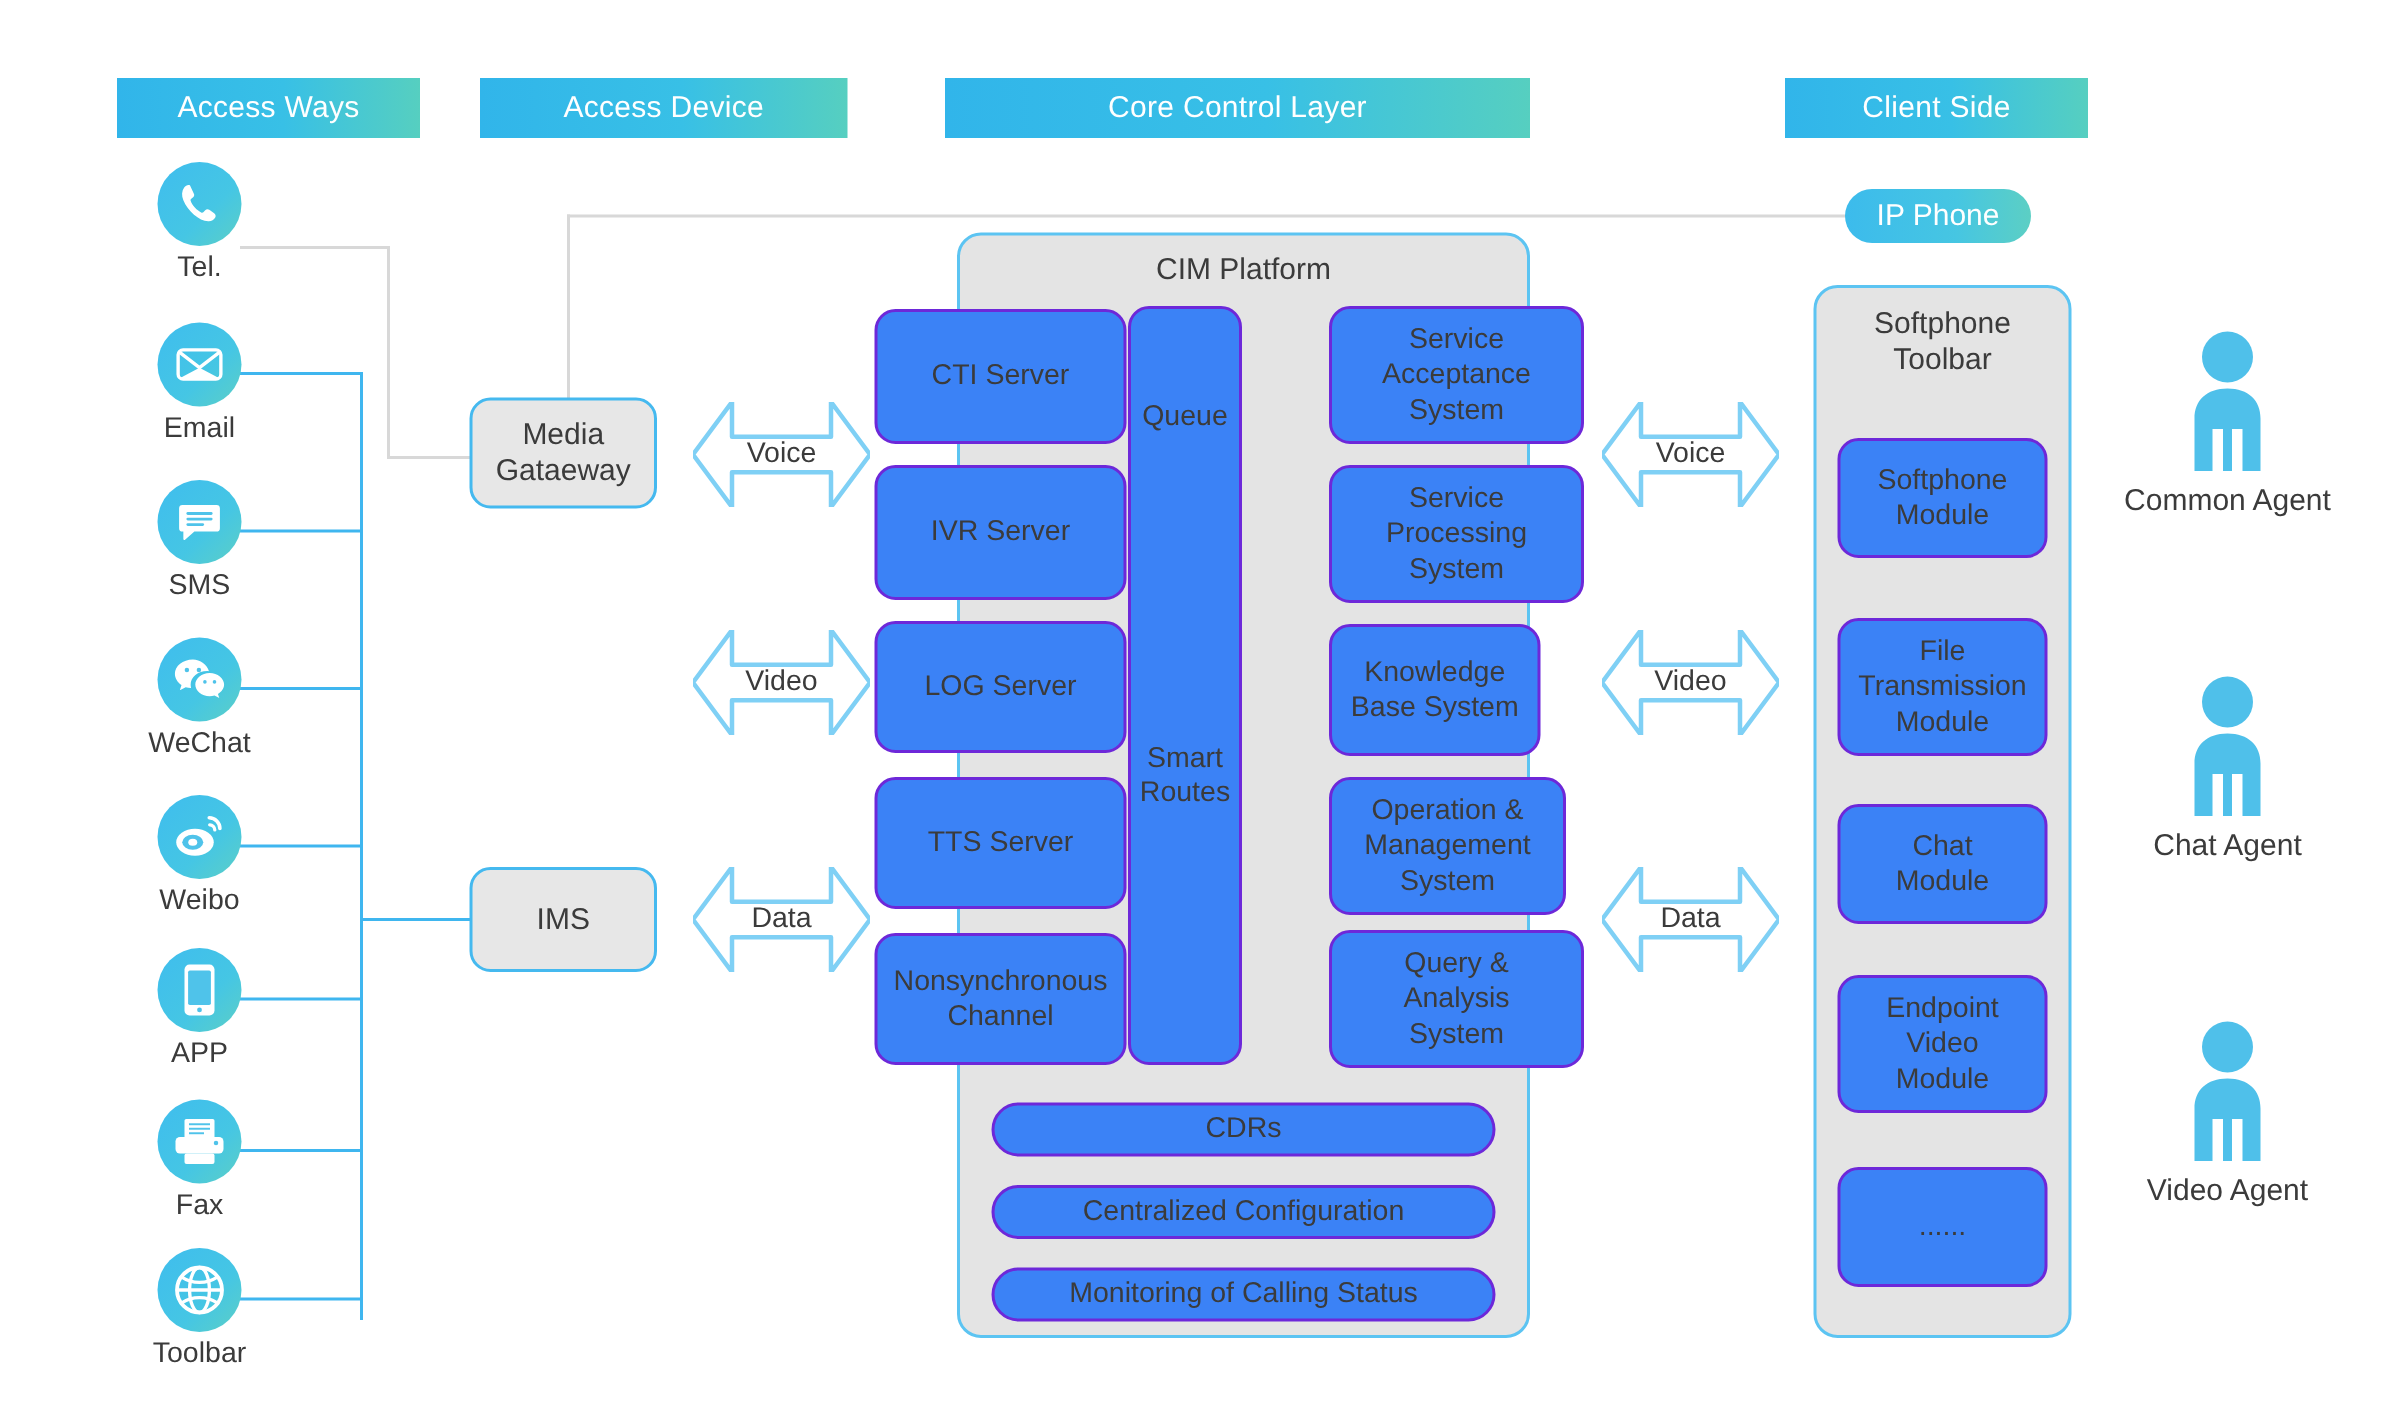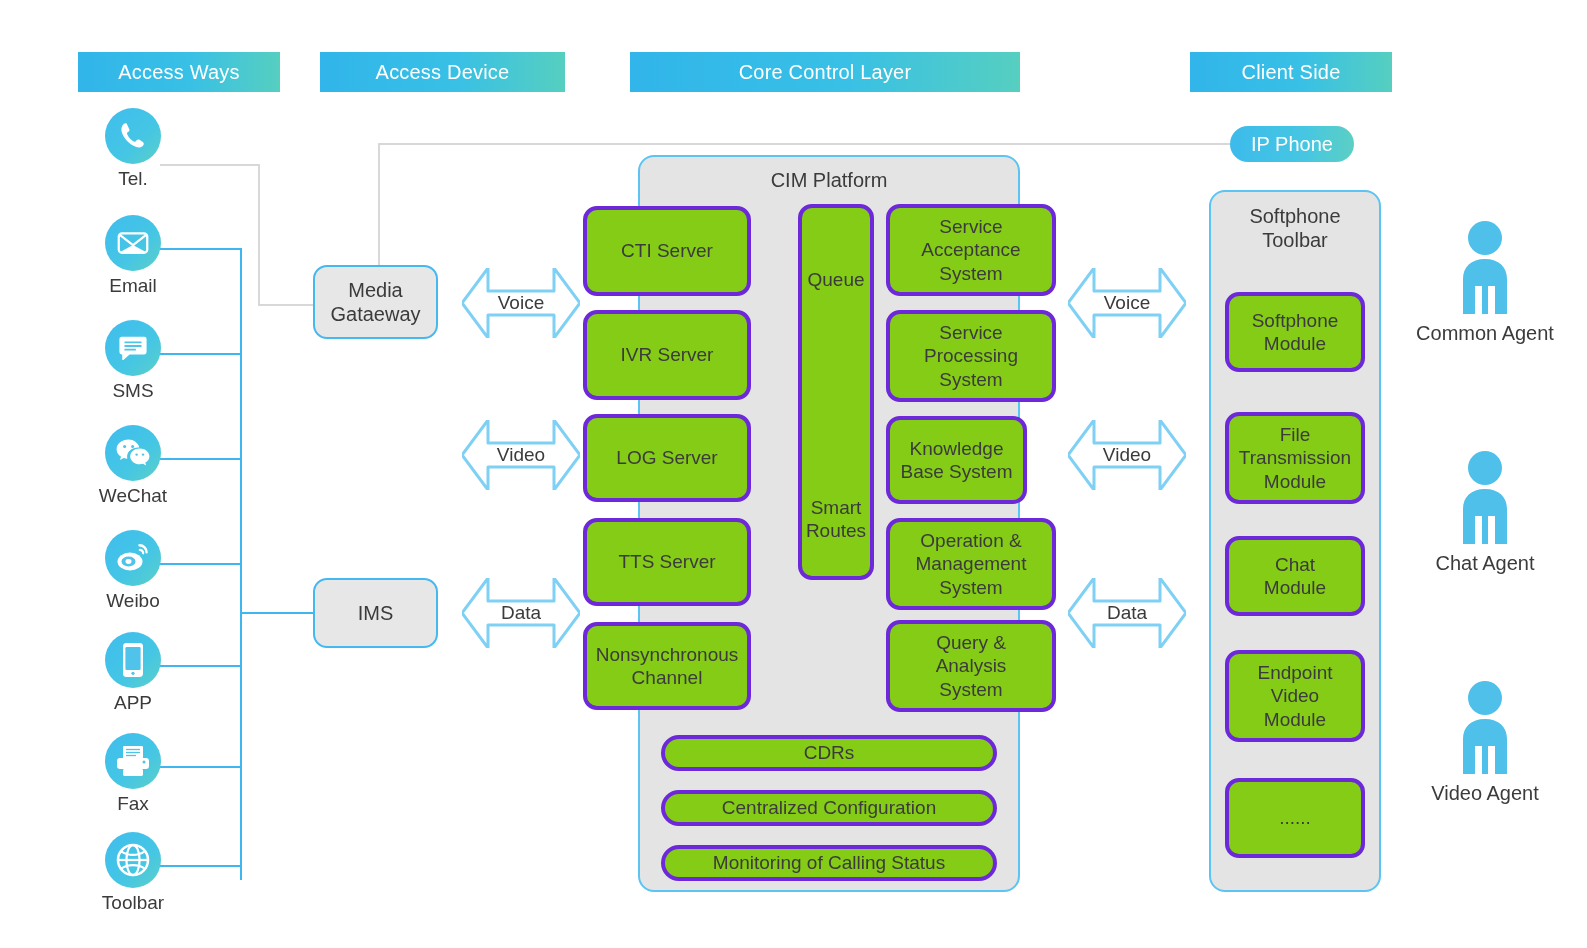--- a/index.html
+++ b/index.html
@@ -32,21 +32,21 @@
 
   
   .devbox{
     position:absolute; background:#e7e7e7; border:2px solid #45b9ef;
     border-radius:14px; display:flex; align-items:center; justify-content:center;
     text-align:center; font-size:20px; color:#3b3b3b; line-height:1.2;
   }
 
   
   .wbox{
-    position:absolute; background:#84cc16; border:4px solid #6d28d9;
+    position:absolute; background:#3b82f6; border:2px solid #6d28d9;
     border-radius:14px; display:flex; align-items:center; justify-content:center;
     text-align:center; font-size:19px; color:#3b3b3b; line-height:1.22;
   }
 
   
   .panel{
     position:absolute; background:#e4e4e4; border:2px solid #5cc4f2;
     border-radius:16px;
   }
   .panel-title{
@@ -227,28 +227,28 @@
     </div>
 
   <div class="panel" id="cim-panel" style="left: 638px; top: 155px; width: 382px; height: 737px;"></div>
   <div class="panel-title" id="cim-title" style="left: 638px; top: 169px; width: 382px;">CIM Platform</div>
   <div id="cim-wrap">
       <div class="wbox" style="left: 583px; top: 206px; width: 168px; height: 90px;">CTI Server</div>
       <div class="wbox" style="left: 583px; top: 310px; width: 168px; height: 90px;">IVR Server</div>
       <div class="wbox" style="left: 583px; top: 414px; width: 168px; height: 88px;">LOG Server</div>
       <div class="wbox" style="left: 583px; top: 518px; width: 168px; height: 88px;">TTS Server</div>
       <div class="wbox" style="left: 583px; top: 622px; width: 168px; height: 88px;">Nonsynchronous<br>Channel</div>
-      <div class="wbox" style="left: 798px; top: 204px; width: 76px; height: 376px; display: block;">
+      <div class="wbox" style="left: 752px; top: 204px; width: 76px; height: 506px; display: block;">
         <div style="position: absolute; left: 0px; top: 60px; width: 100%; text-align: center; font-size: 19px; line-height: 1.22;">Queue</div>
         <div style="position: absolute; left: 0px; top: 288px; width: 100%; font-size: 19px; line-height: 1.22;">Smart<br>Routes</div>
       </div>
       <div class="wbox" style="left: 886px; top: 204px; width: 170px; height: 92px;">Service<br>Acceptance<br>System</div>
       <div class="wbox" style="left: 886px; top: 310px; width: 170px; height: 92px;">Service<br>Processing<br>System</div>
       <div class="wbox" style="left: 886px; top: 416px; width: 141px; height: 88px;">Knowledge<br>Base System</div>
-      <div class="wbox" style="left: 886px; top: 518px; width: 170px; height: 92px;">Operation &amp;<br>Management<br>System</div>
+      <div class="wbox" style="left: 886px; top: 518px; width: 158px; height: 92px;">Operation &amp;<br>Management<br>System</div>
       <div class="wbox" style="left: 886px; top: 620px; width: 170px; height: 92px;">Query &amp;<br>Analysis<br>System</div>
       <div class="wbox" style="left: 661px; top: 735px; width: 336px; height: 36px; border-radius: 18px;">CDRs</div>
       <div class="wbox" style="left: 661px; top: 790px; width: 336px; height: 36px; border-radius: 18px;">Centralized Configuration</div>
       <div class="wbox" style="left: 661px; top: 845px; width: 336px; height: 36px; border-radius: 18px;">Monitoring of Calling Status</div>
     </div>
 
   <div class="pill" id="ipphone" style="left: 1230px; top: 126px; width: 124px; height: 36px;">IP Phone</div>
 
   <div class="panel" id="sp-panel" style="left: 1209px; top: 190px; width: 172px; height: 702px;"></div>
   <div class="panel-title" id="sp-title" style="left: 1209px; top: 204px; width: 172px; line-height: 1.22;">Softphone<br>Toolbar</div>

